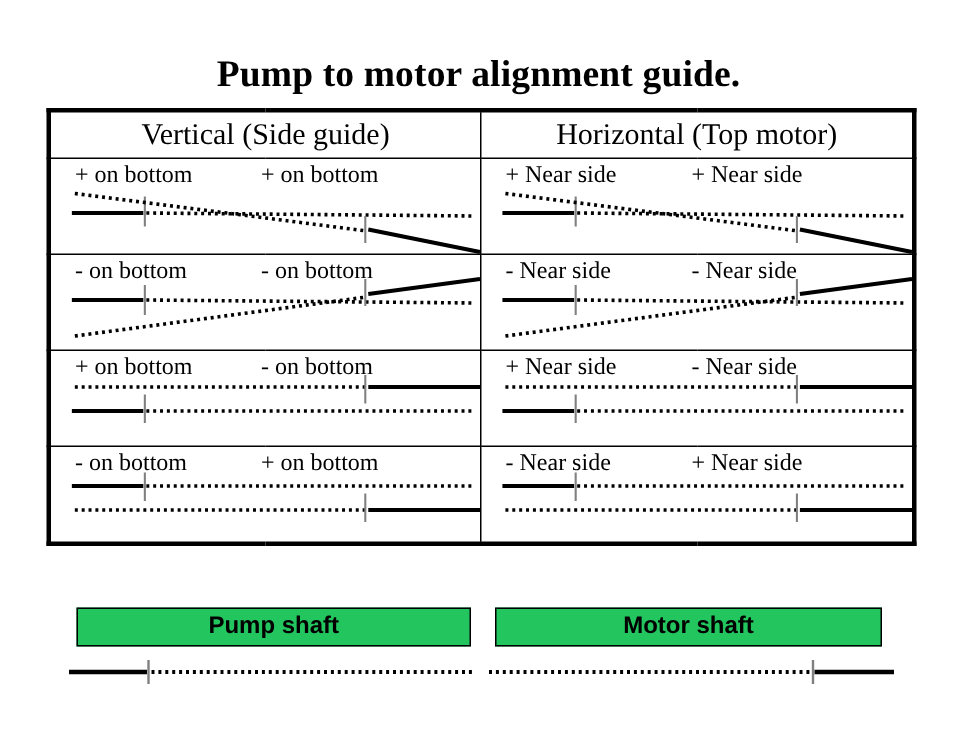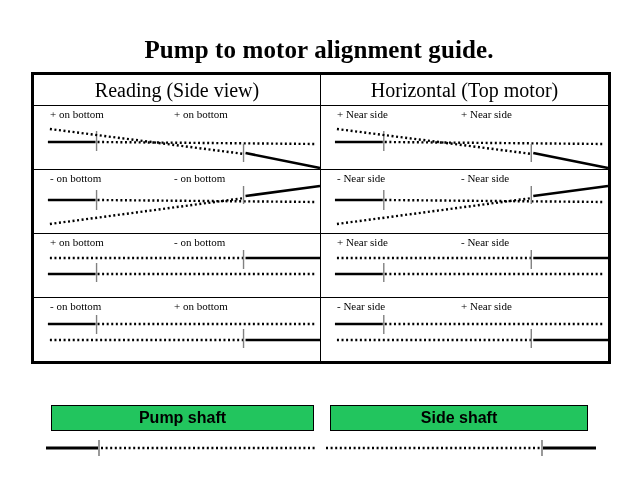--- a/index.html
+++ b/index.html
@@ -57,21 +57,21 @@
 
   
   .diagram-cell{
     height:63px;
     position:relative;
     padding:0 !important;
   }
   .dlabels{
     position:absolute;left:0;top:2px;width:100%;
     height:18px;
-    font-size:11px;
+    font-size:16px;
     white-space:nowrap;
   }
   .dlabel-l{position:absolute;left:16px;top:0;}
   .dlabel-r{position:absolute;left:140px;top:0;}
   .dcanvas{position:absolute;left:0;top:0;width:100%;height:100%;}
   .dcanvas svg{display:block;width:100%;height:100%;overflow:visible;}
 
   
   .legend-box{
     position:absolute;
@@ -104,21 +104,21 @@
 
   <table class="guide-table">
     <colgroup>
       <col style="width:144px">
         <col style="width:144px">
       <col style="width:144px">
         <col style="width:145px">
     </colgroup>
     <tbody>
       <tr>
-        <td class="grp-head" colspan="2">Reading (Side view)</td>
+        <td class="grp-head" colspan="2">Vertical (Side guide)</td>
         <td class="grp-head" colspan="2">Horizontal (Top motor)</td>
       </tr>
 
       <tr>
         <td class="diagram-cell" colspan="2">
           <div class="dlabels">
             <span class="dlabel-l">+ on bottom</span>
             <span class="dlabel-r">+ on bottom</span>
           </div>
           <div class="dcanvas">
@@ -251,21 +251,21 @@
                 <line x1="211" y1="31" x2="211" y2="50" stroke="#808080" stroke-width="1.4" stroke-dasharray="none" stroke-linecap="butt"></line>
                 <line x1="213" y1="42" x2="288" y2="42" stroke="#000000" stroke-width="2.6" stroke-dasharray="none" stroke-linecap="butt"></line>
               </svg>
             </div>
         </td>
       </tr>
     </tbody>
   </table>
 
   <div class="legend-box" id="legend-pump-box">Pump shaft</div>
-  <div class="legend-box" id="legend-motor-box">Side shaft</div>
+  <div class="legend-box" id="legend-motor-box">Motor shaft</div>
 
   <div class="legend-shaft" id="legend-pump-shaft">
       <svg viewBox="0 0 280 22" preserveAspectRatio="none">
         <line x1="6" y1="11" x2="58" y2="11" stroke="#000000" stroke-width="3" stroke-dasharray="none" stroke-linecap="butt"></line>
         <line x1="59" y1="3" x2="59" y2="19" stroke="#808080" stroke-width="1.6" stroke-dasharray="none" stroke-linecap="butt"></line>
         <line x1="61" y1="11" x2="276" y2="11" stroke="#000000" stroke-width="2.6" stroke-dasharray="2,2.6" stroke-linecap="butt"></line>
       </svg>
     </div>
   <div class="legend-shaft" id="legend-motor-shaft">
       <svg viewBox="0 0 280 22" preserveAspectRatio="none">

